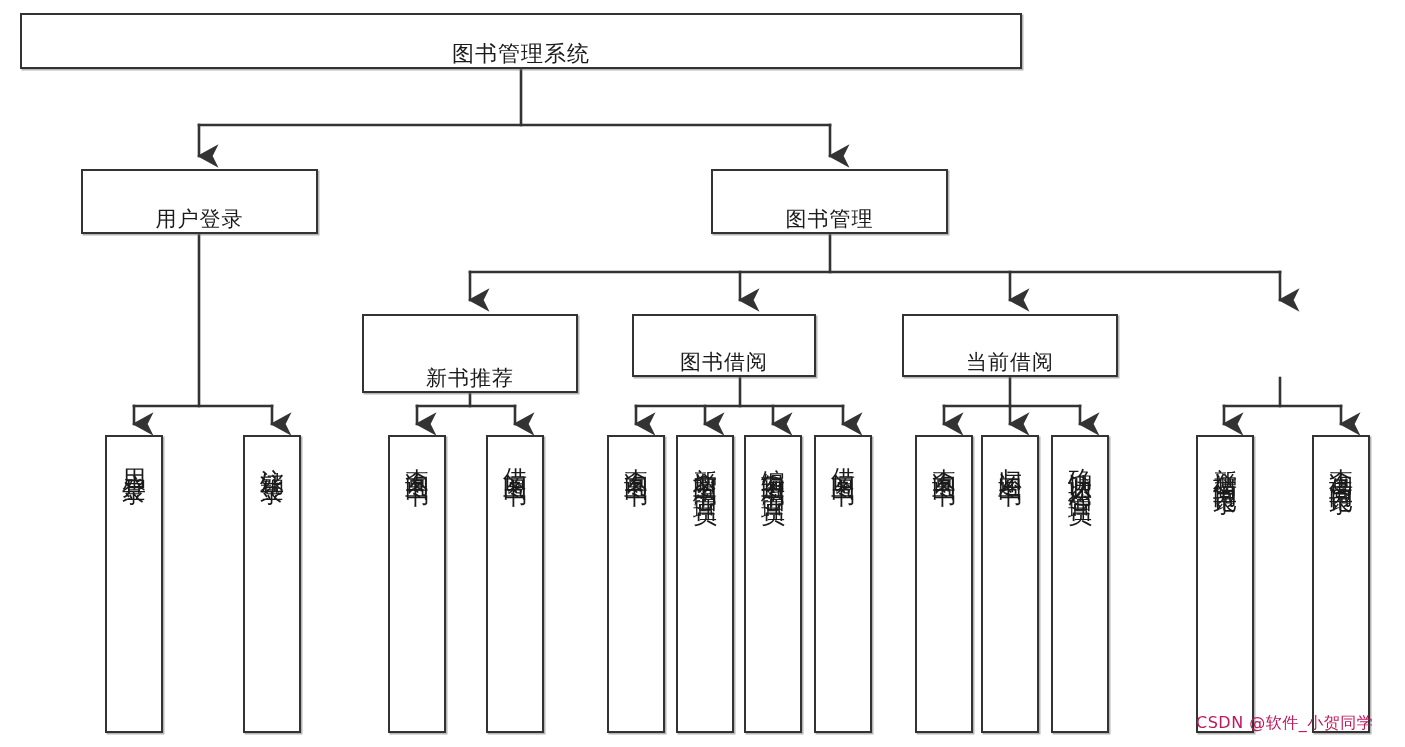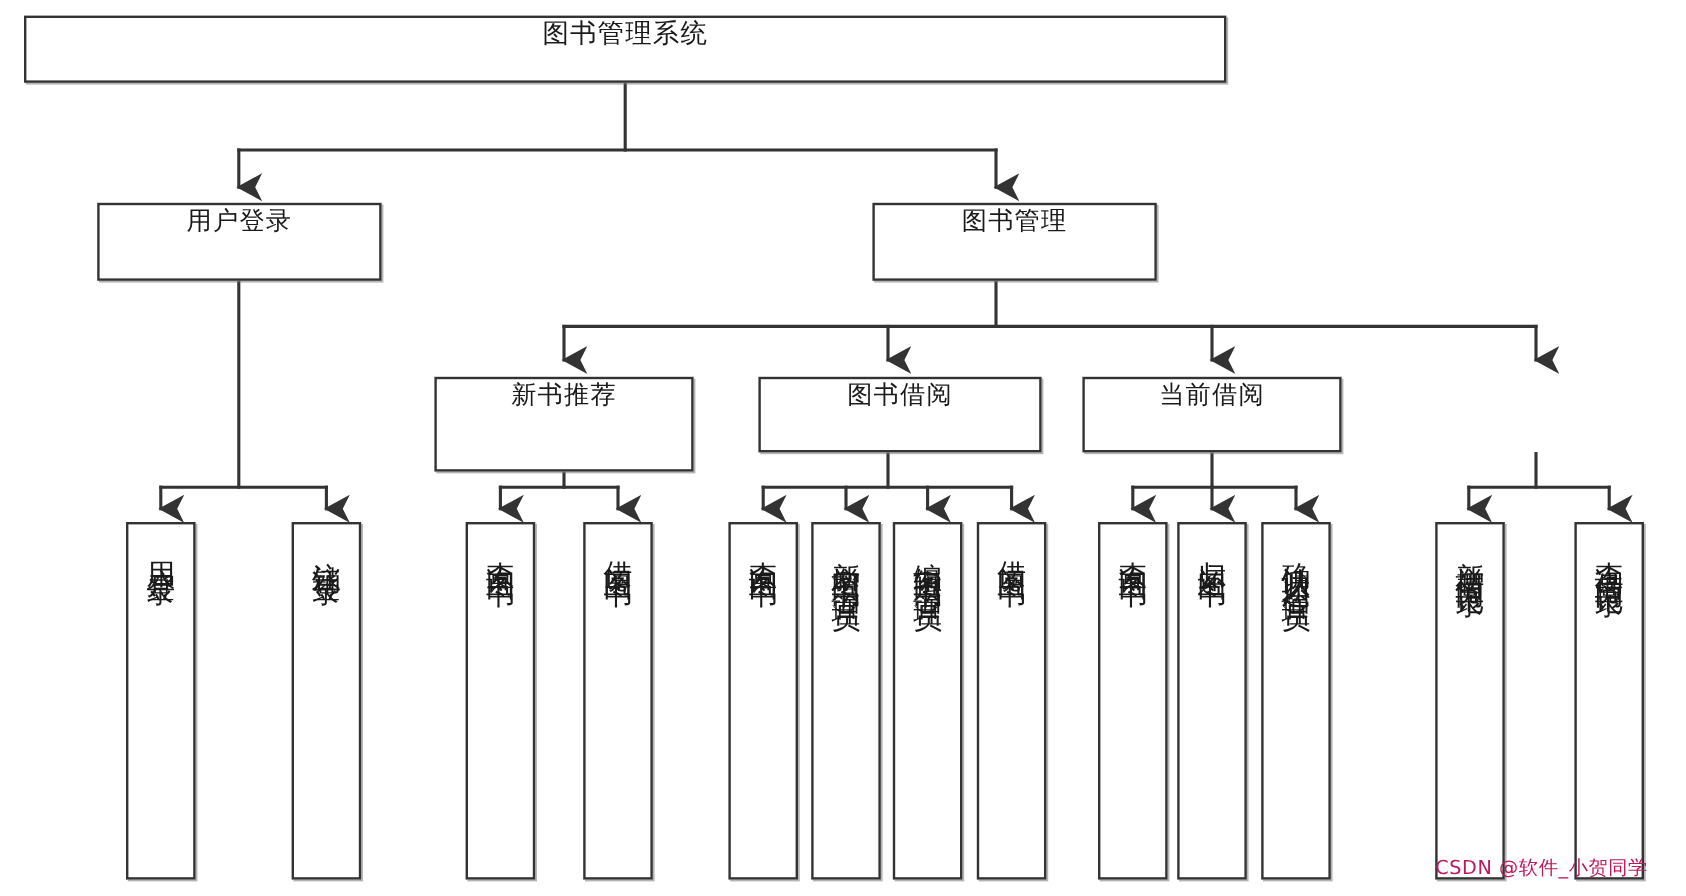--- a/index.html
+++ b/index.html
@@ -13,21 +13,21 @@
   }
   #canvas{position:absolute;left:0;top:0;width:1405px;height:747px;}
   #wires{position:absolute;left:0;top:0;width:1405px;height:747px;}
 
   .node{
     position:absolute;
     box-sizing:border-box;
     background:#ffffff;
     border:2px solid #333333;
     display:flex;
-    align-items:flex-start;
+    align-items:flex-end;
     justify-content:center;
     box-shadow:1.5px 1.5px 0 rgba(120,120,120,.55);
     z-index:3;
   }
   .node .lbl{
     color:#1a1a1a;
     font-size:21px;
     letter-spacing:1px;
     line-height:1.25;
     white-space:nowrap;
@@ -119,28 +119,28 @@
     </g>
   </svg>
 
   <div class="node root" style="left:20px;top:13px;width:1002px;height:56px;">
     <span class="lbl">图书管理系统</span>
   </div>
 
   <div class="node level2" style="left:81px;top:169px;width:237px;height:65px;">
     <span class="lbl">用户登录</span>
   </div>
-  <div class="node level2" style="left:711px;top:169px;width:237px;height:65px;margin-left:16px;">
+  <div class="node level2" style="left:711px;top:169px;width:237px;height:65px;">
     <span class="lbl">图书管理</span>
   </div>
 
   <div class="node level3" style="left:362px;top:314px;width:216px;height:79px;">
     <span class="lbl">新书推荐</span>
   </div>
-  <div class="node level3" style="left:632px;top:314px;width:236px;height:63px;">
+  <div class="node level3" style="left:632px;top:314px;width:184px;height:63px;">
     <span class="lbl">图书借阅</span>
   </div>
   <div class="node level3" style="left:902px;top:314px;width:216px;height:63px;">
     <span class="lbl">当前借阅</span>
   </div>
 
   <div class="node leaf" style="left:105px;top:435px;width:58px;height:298px;">
     <span class="lbl">用户登录</span>
   </div>
   <div class="node leaf" style="left:243px;top:435px;width:58px;height:298px;">

